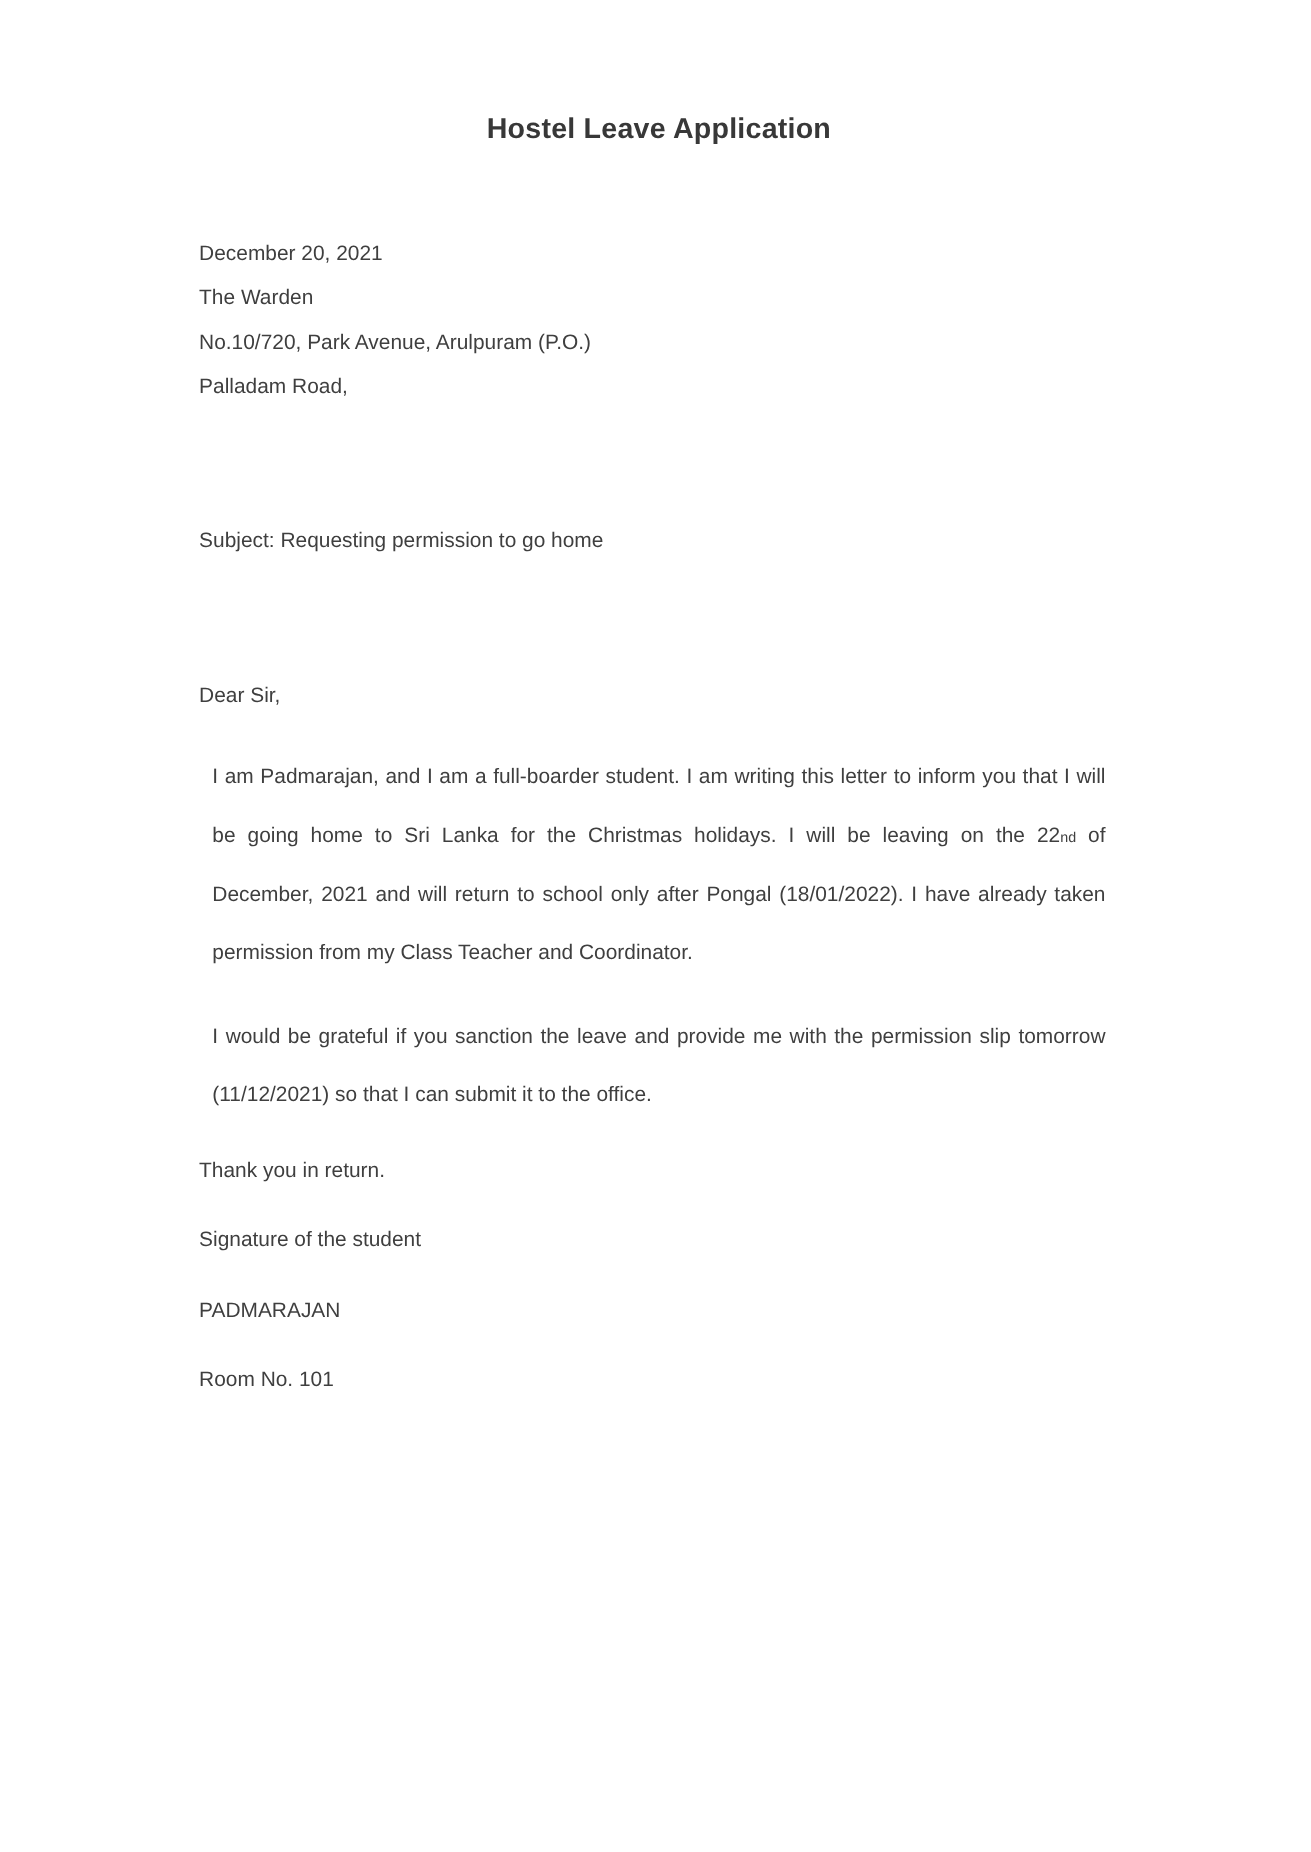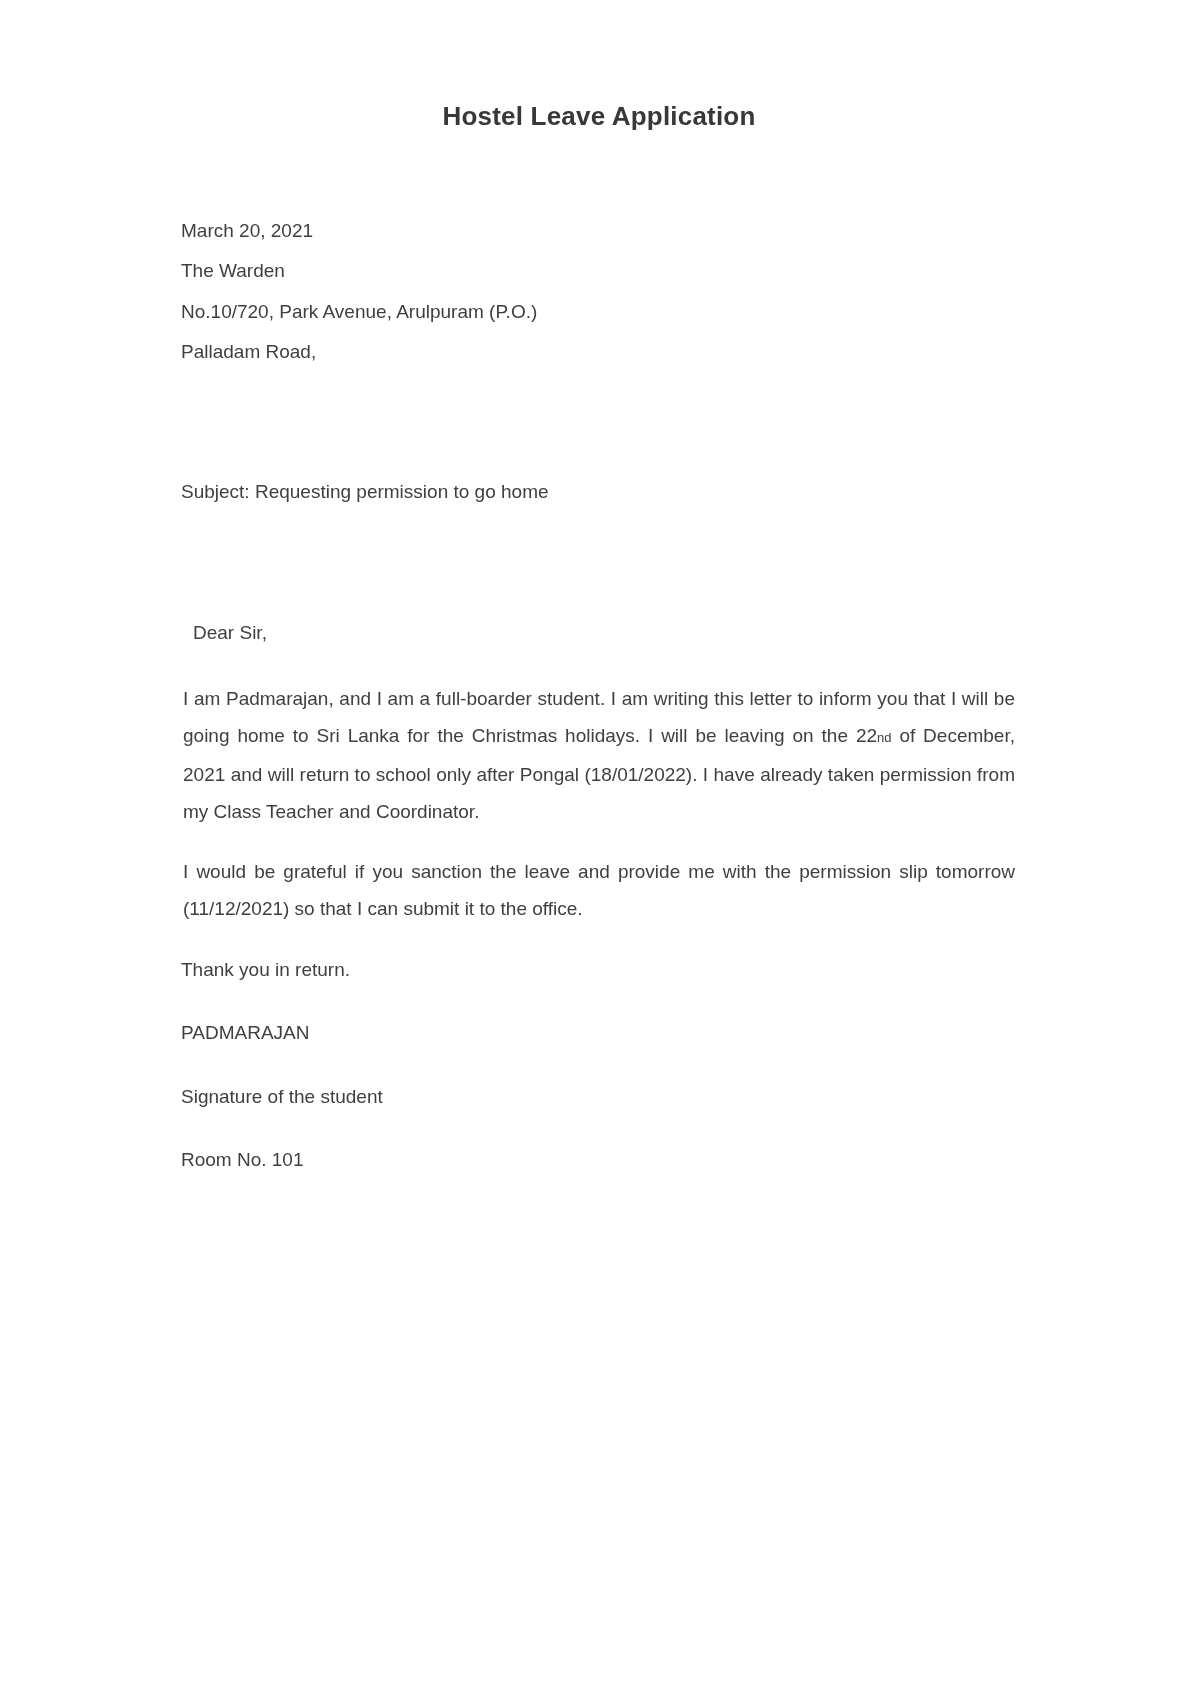--- a/index.html
+++ b/index.html
@@ -35,28 +35,28 @@
     margin: 0;
     line-height: 40.5px;
     white-space: pre-wrap;
   }
   .subject-line {
     margin: 0;
     margin-top: 99px;
     line-height: 40.5px;
   }
   .salutation {
-    margin: 12px;
+    margin: 0;
     margin-top: 101px;
     line-height: 40.5px;
   }
   .para {
-    margin: 2px;
+    margin: 12px;
     margin-top: 23px;
-    line-height: 37px;
+    line-height: 53px;
     text-align: justify;
   }
   .para.first {
     margin-top: 26px;
   }
   .single {
     margin: 0;
     margin-top: 23px;
     line-height: 40.5px;
   }
@@ -65,36 +65,36 @@
   }
 </style>
 </head>
 <body>
 
 <div class="page">
 
   <h1 class="doc-title">Hostel Leave Application</h1>
 
   <div class="address-block">
-    <p class="line">March 20, 2021</p>
+    <p class="line">December 20, 2021</p>
     <p class="line">The Warden</p>
     <p class="line">No.10/720, Park Avenue, Arulpuram (P.O.)</p>
     <p class="line">Palladam Road,</p>
   </div>
 
   <p class="subject-line">Subject: Requesting permission to go home</p>
 
   <p class="salutation">Dear Sir,</p>
 
   <p class="para first"><span>I am Padmarajan, and I am a full-boarder student. I am writing this letter to inform you that I will be going home to Sri Lanka for the Christmas holidays. I will be leaving on the 22</span><span class="ordinal">nd</span><span> of December, 2021 and will return to school only after Pongal (18/01/2022). I have already taken permission from my Class Teacher and Coordinator.</span></p>
 
   <p class="para">I would be grateful if you sanction the leave and provide me with the permission slip tomorrow (11/12/2021) so that I can submit it to the office.</p>
 
   <p class="single">Thank you in return.</p>
 
 
+  <p class="single">Signature of the student</p>
+
   <p class="single">PADMARAJAN</p>
-
-  <p class="single">Signature of the student</p>
 
   <p class="single">Room No. 101</p>
 
 </div>
 
 </body></html>

